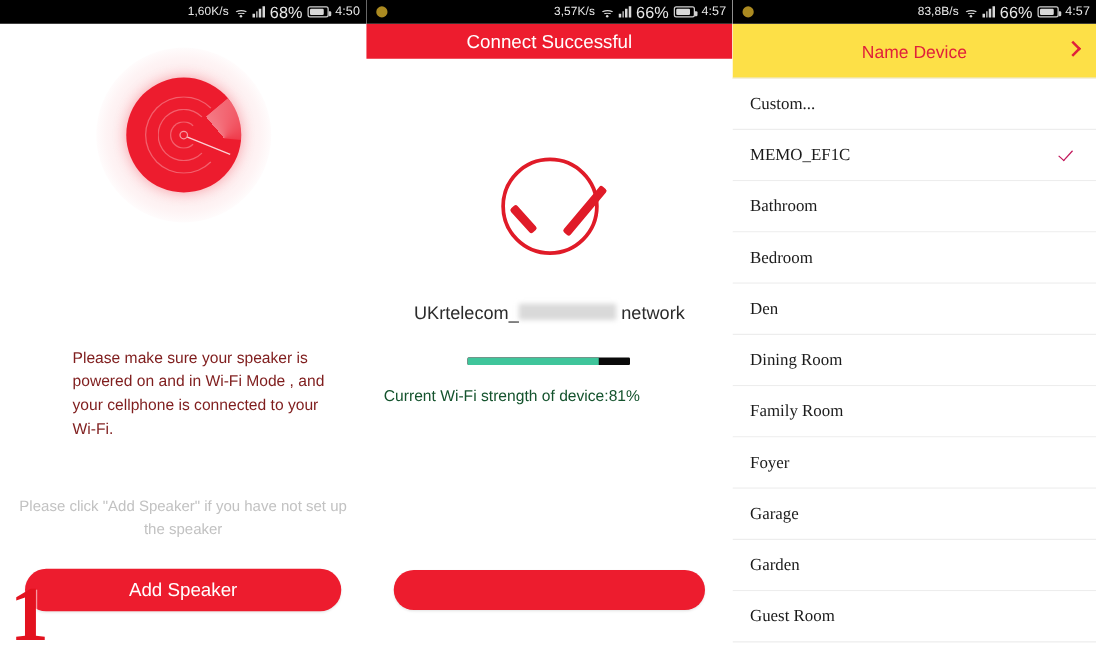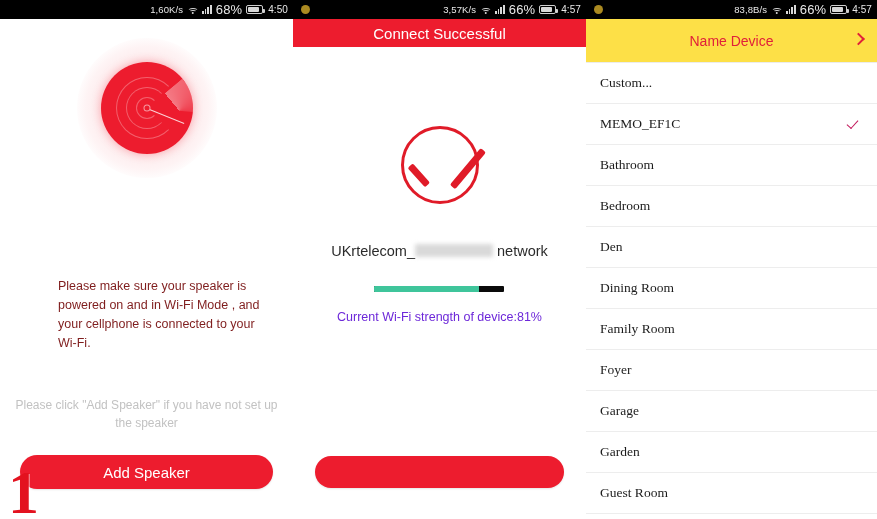--- a/index.html
+++ b/index.html
@@ -206,21 +206,21 @@
     filter: blur(2.2px);
   }
   .progress-track {
     position:absolute; left:81px; width:130px; top:286px;
     height:6px; border-radius:1px; background:#0a0a0a;
     overflow:hidden;
   }
   .progress-fill { height:100%; background:#3FC59B; width:81%; }
   .s2-strength {
     position:absolute; left:14px; right:14px; top:310px;
-    text-align:center; font-size:12.5px; color:#6d28d9;
+    text-align:left; font-size:12.5px; color:#14532d;
   }
 
   
   .s3-header {
     height:44px; background:#fde047;
     display:flex; align-items:center; justify-content:center;
     position:relative;
     color:#E0203A; font-size:14px;
     border-bottom:1px solid #ececec;
   }

